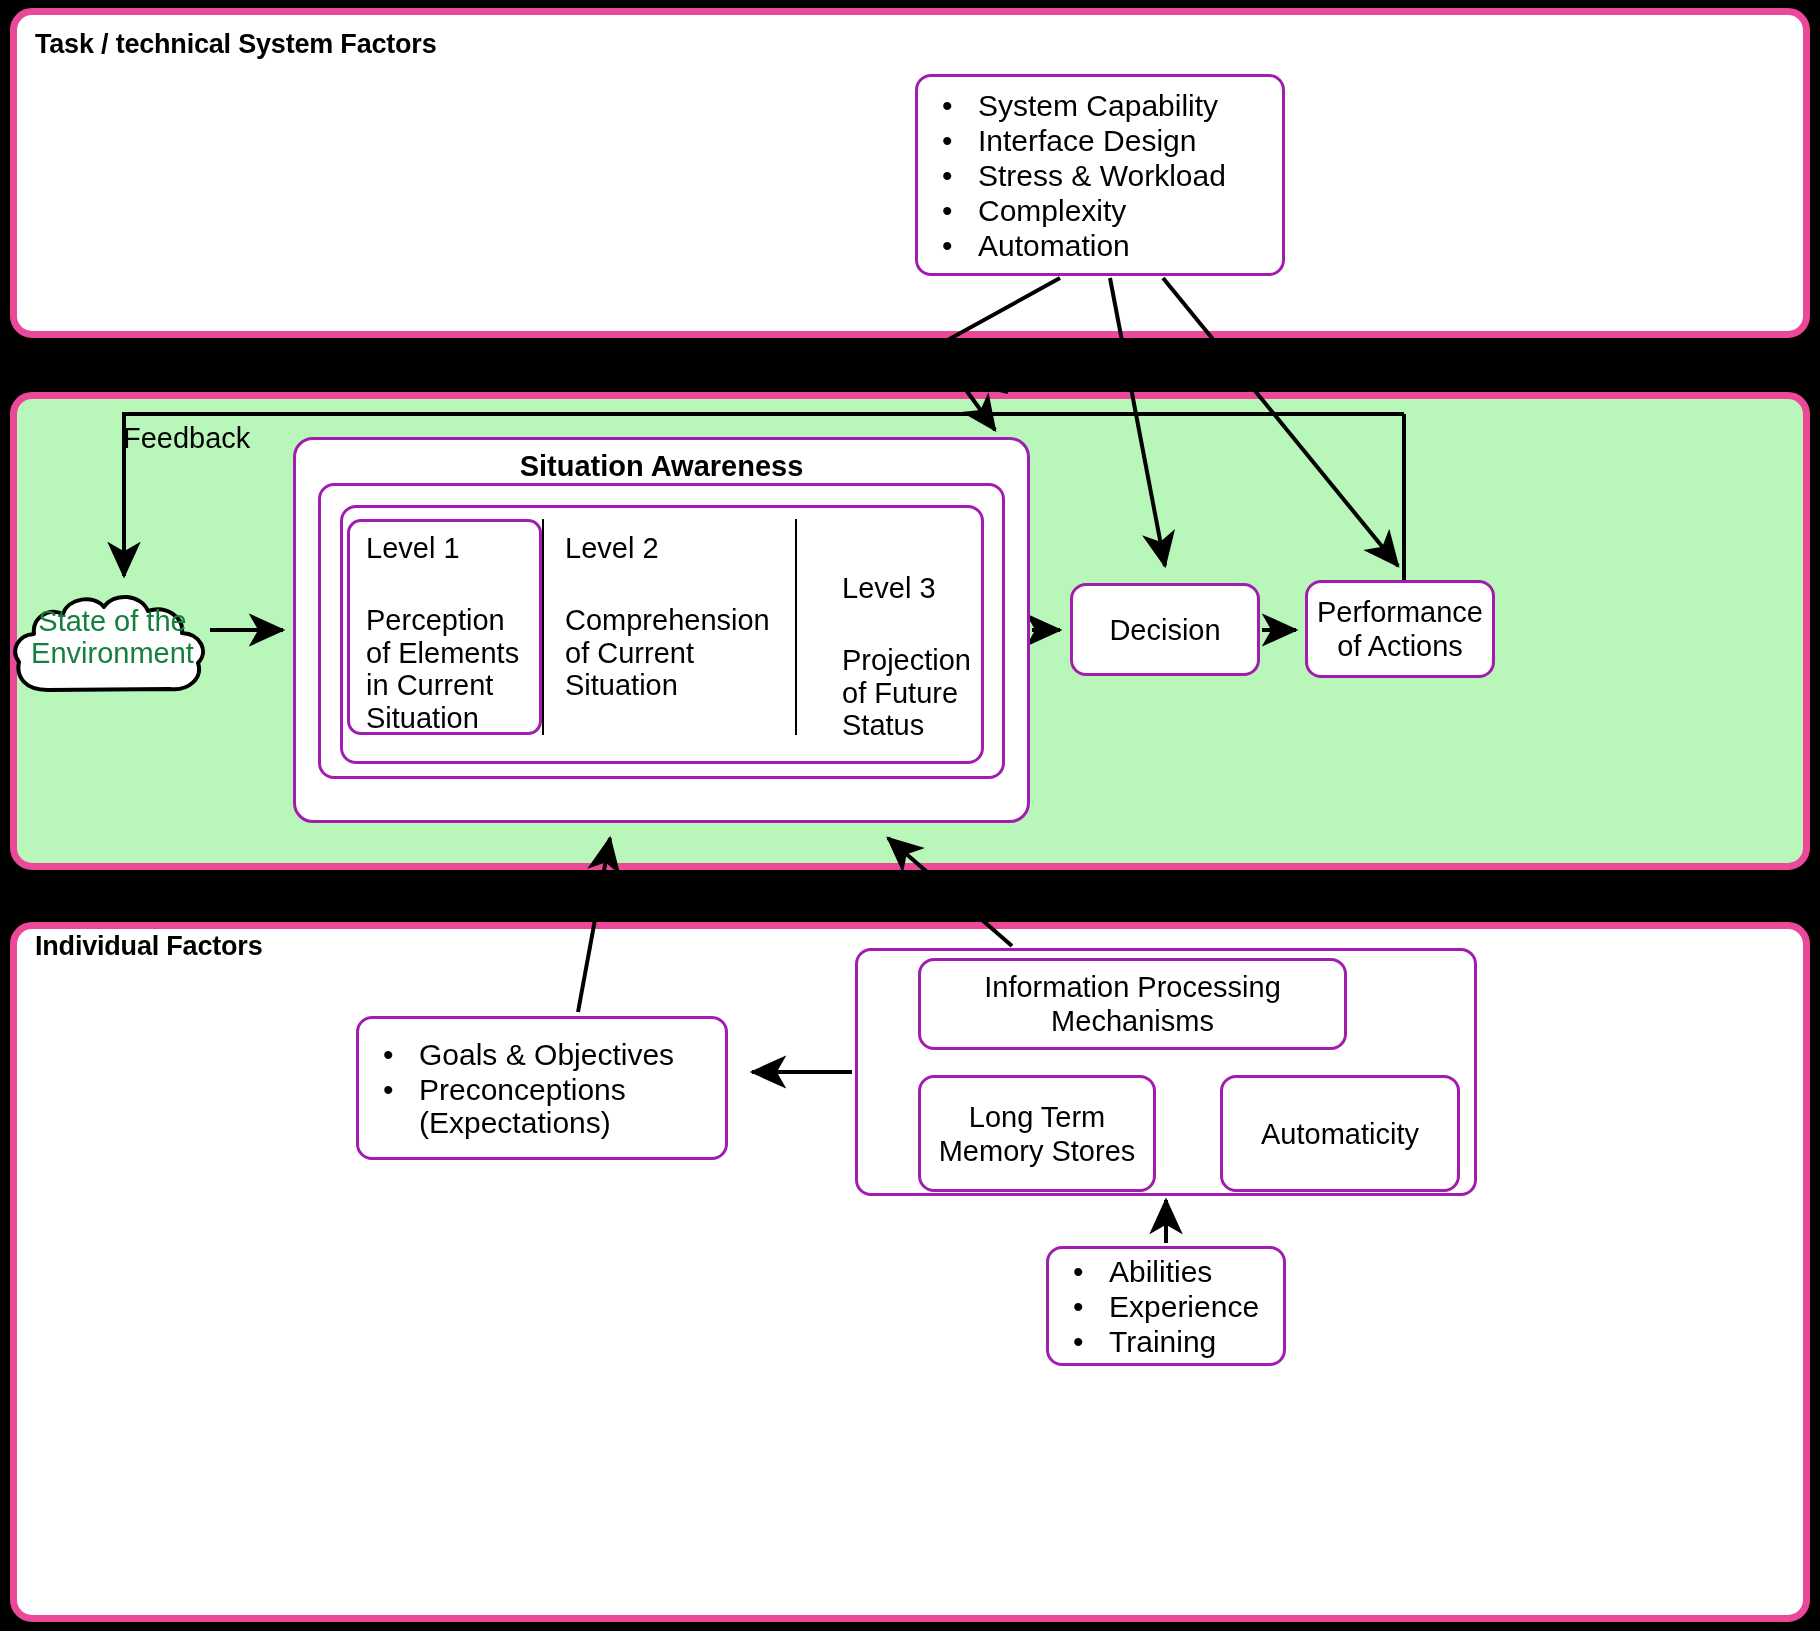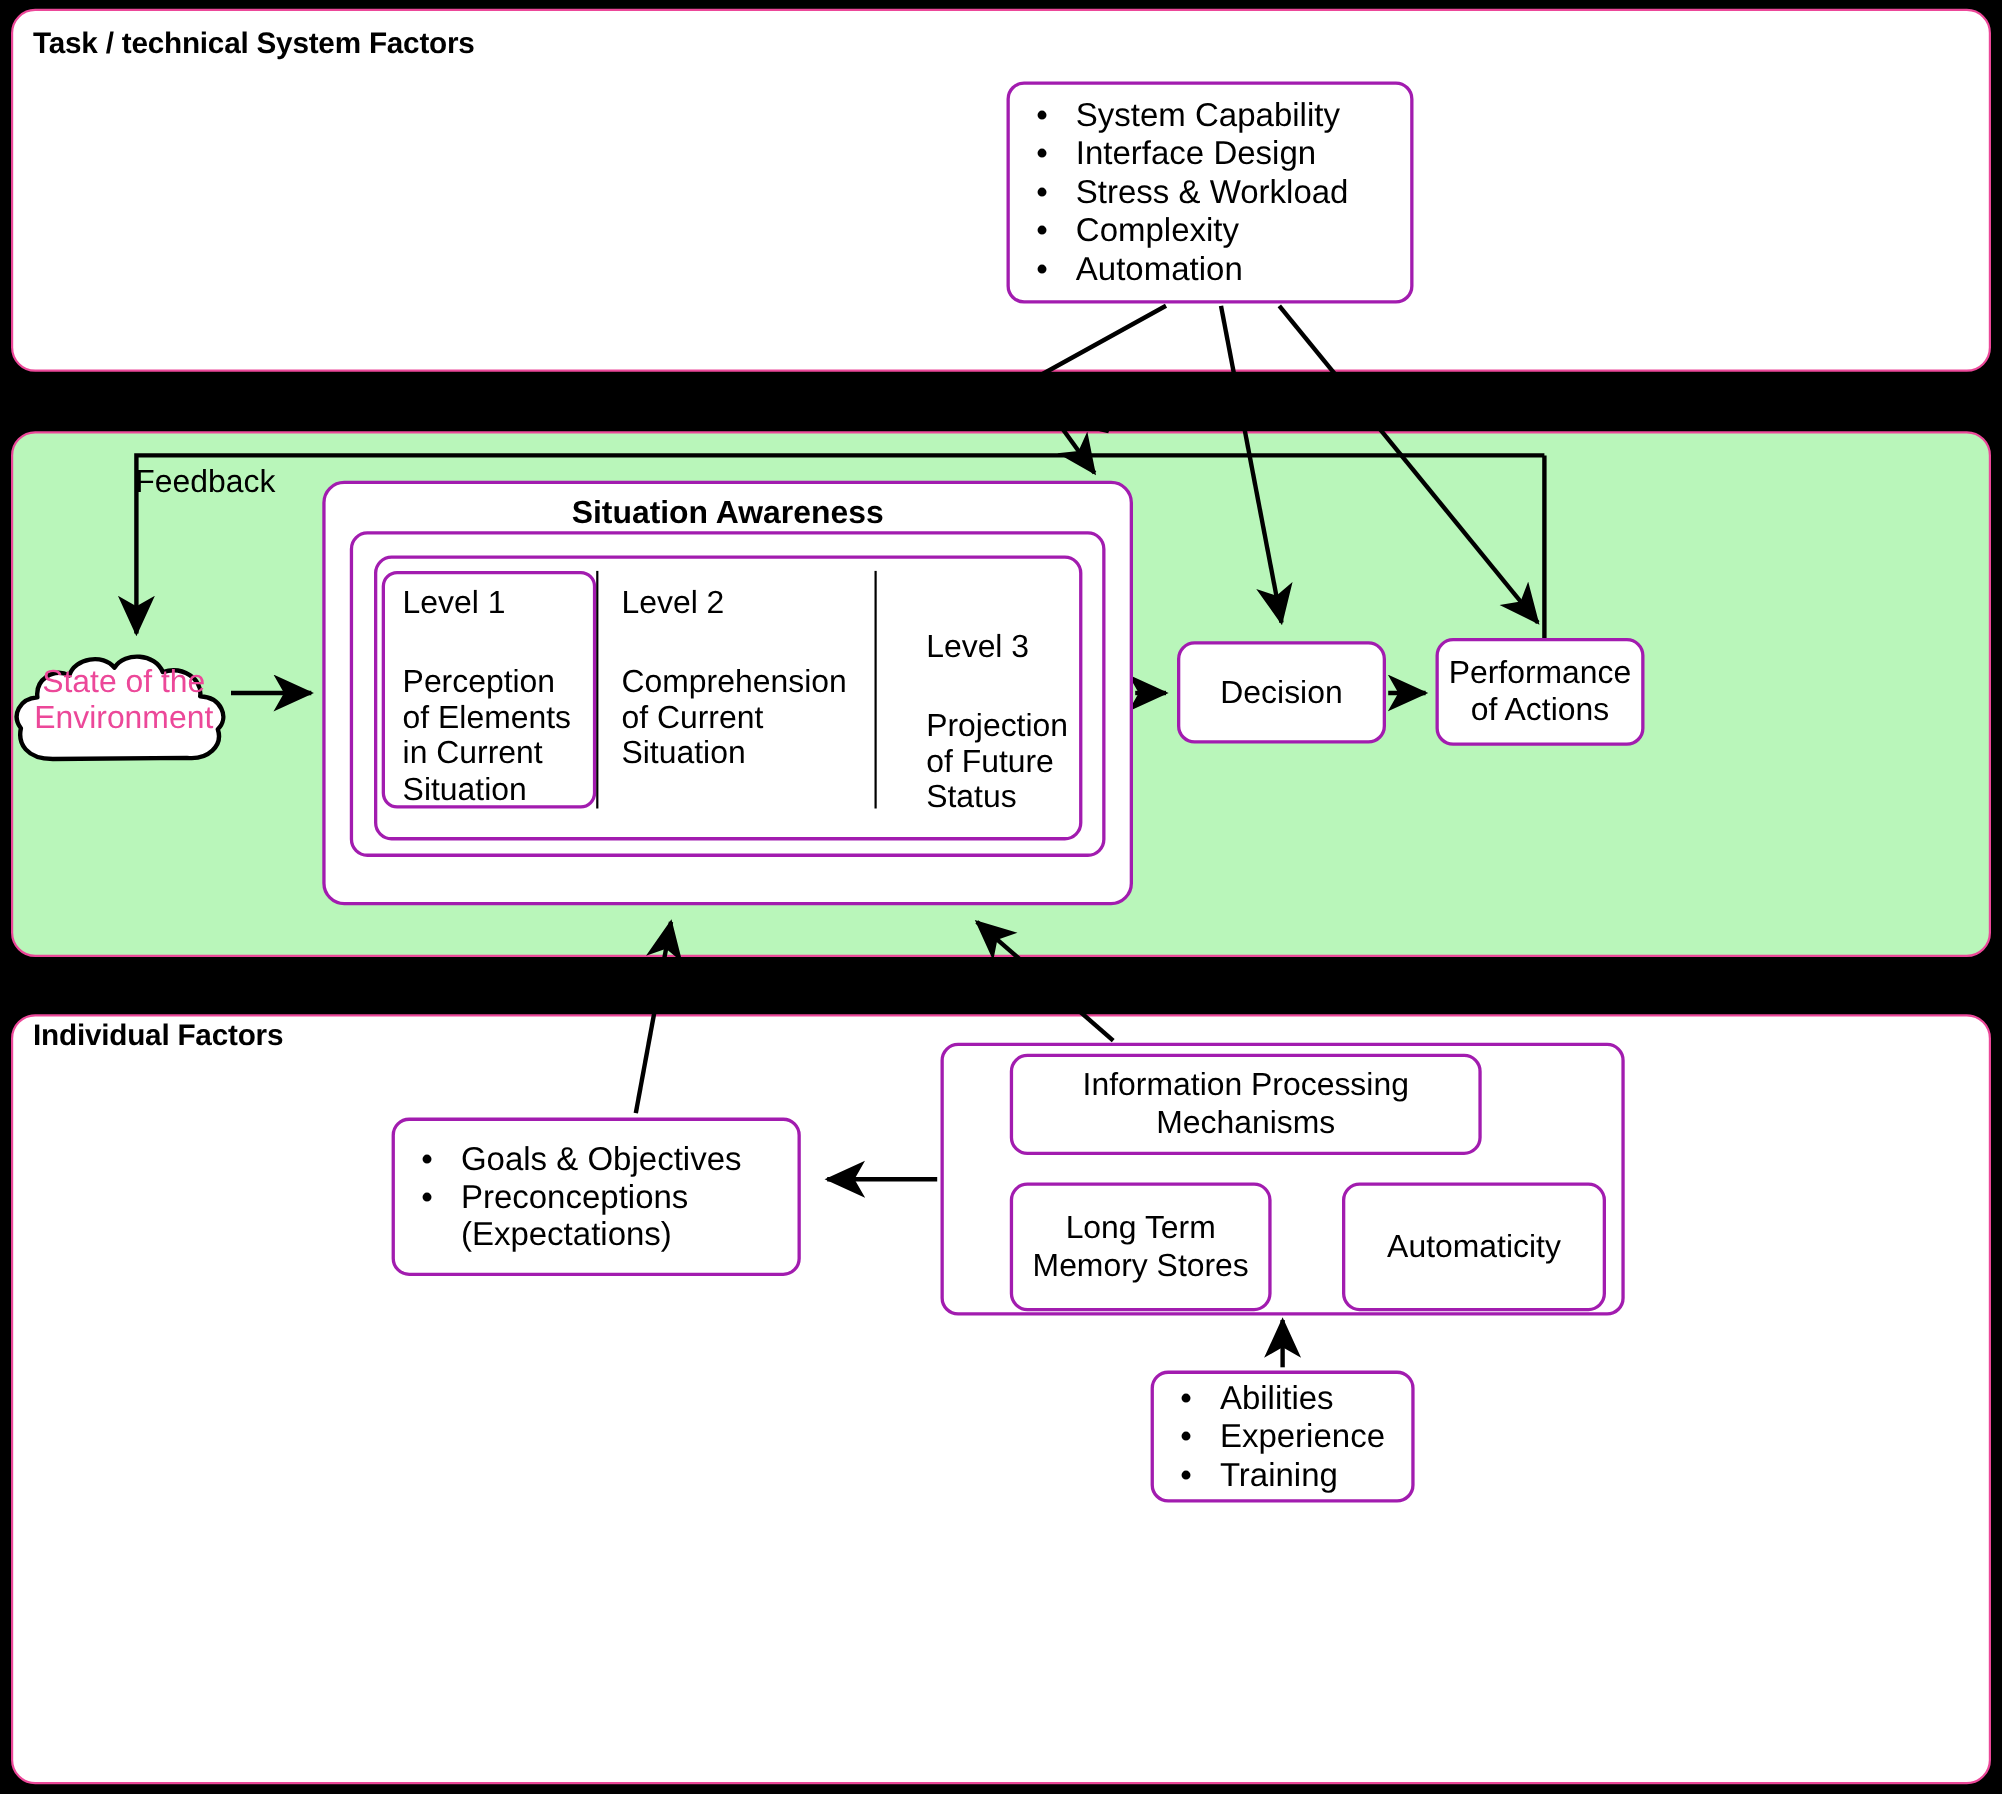--- a/index.html
+++ b/index.html
@@ -1,21 +1,21 @@
 <!DOCTYPE html>
 <html><head>
 <meta charset="utf-8">
 <style>
   html,body{margin:0;padding:0;background:#000;}
   #stage{
     position:relative;width:1820px;height:1631px;background:#000;
     font-family:"Liberation Sans", sans-serif;
     overflow:hidden;
   }
-  .panel{position:absolute;background:#fff;border:2px solid #ec4899;border-radius:22px;box-sizing:border-box;}
+  .panel{position:absolute;background:#fff;border:7px solid #ec4899;border-radius:22px;box-sizing:border-box;}
   #panel-task{left:10px;top:8px;width:1800px;height:330px;}
   #panel-sa{left:10px;top:392px;width:1800px;height:478px;background:#b9f6ba;}
   #panel-individual{left:10px;top:922px;width:1800px;height:700px;}
 
   .panel-title{
     position:absolute;font-weight:bold;font-size:27px;color:#000;
     letter-spacing:-0.2px;white-space:nowrap;
   }
   #title-task{left:18px;top:14px;}
   #title-individual{left:18px;top:2px;}
@@ -64,21 +64,21 @@
   #level2-col{left:565px;width:225px;}
   #level3-col{left:842px;width:170px;margin-top:40px;}
   .lv-divider{position:absolute;top:519px;width:0;height:216px;border-left:2px solid #000;}
   #divider-1{left:542px;}
   #divider-2{left:795px;}
 
   
   #cloud-env{position:absolute;left:10px;top:578px;width:205px;height:118px;}
   #cloud-env .cloud-label{
     position:absolute;left:0;top:50%;transform:translateY(-50%);width:100%;
-    text-align:center;font-size:29px;line-height:1.12;color:#ec4899;z-index:2;
+    text-align:center;font-size:29px;line-height:1.12;color:#15803d;z-index:2;
   }
 
   
   #box-goals{left:356px;top:1016px;width:372px;height:144px;}
   #box-ipm-outer{left:855px;top:948px;width:622px;height:248px;}
   #box-ipm{left:918px;top:958px;width:429px;height:92px;}
   #box-ltm{left:918px;top:1075px;width:238px;height:117px;}
   #box-automaticity{left:1176px;top:1075px;width:240px;height:117px;margin-left:44px;}
   #box-abilities{left:1046px;top:1246px;width:240px;height:120px;}
 

